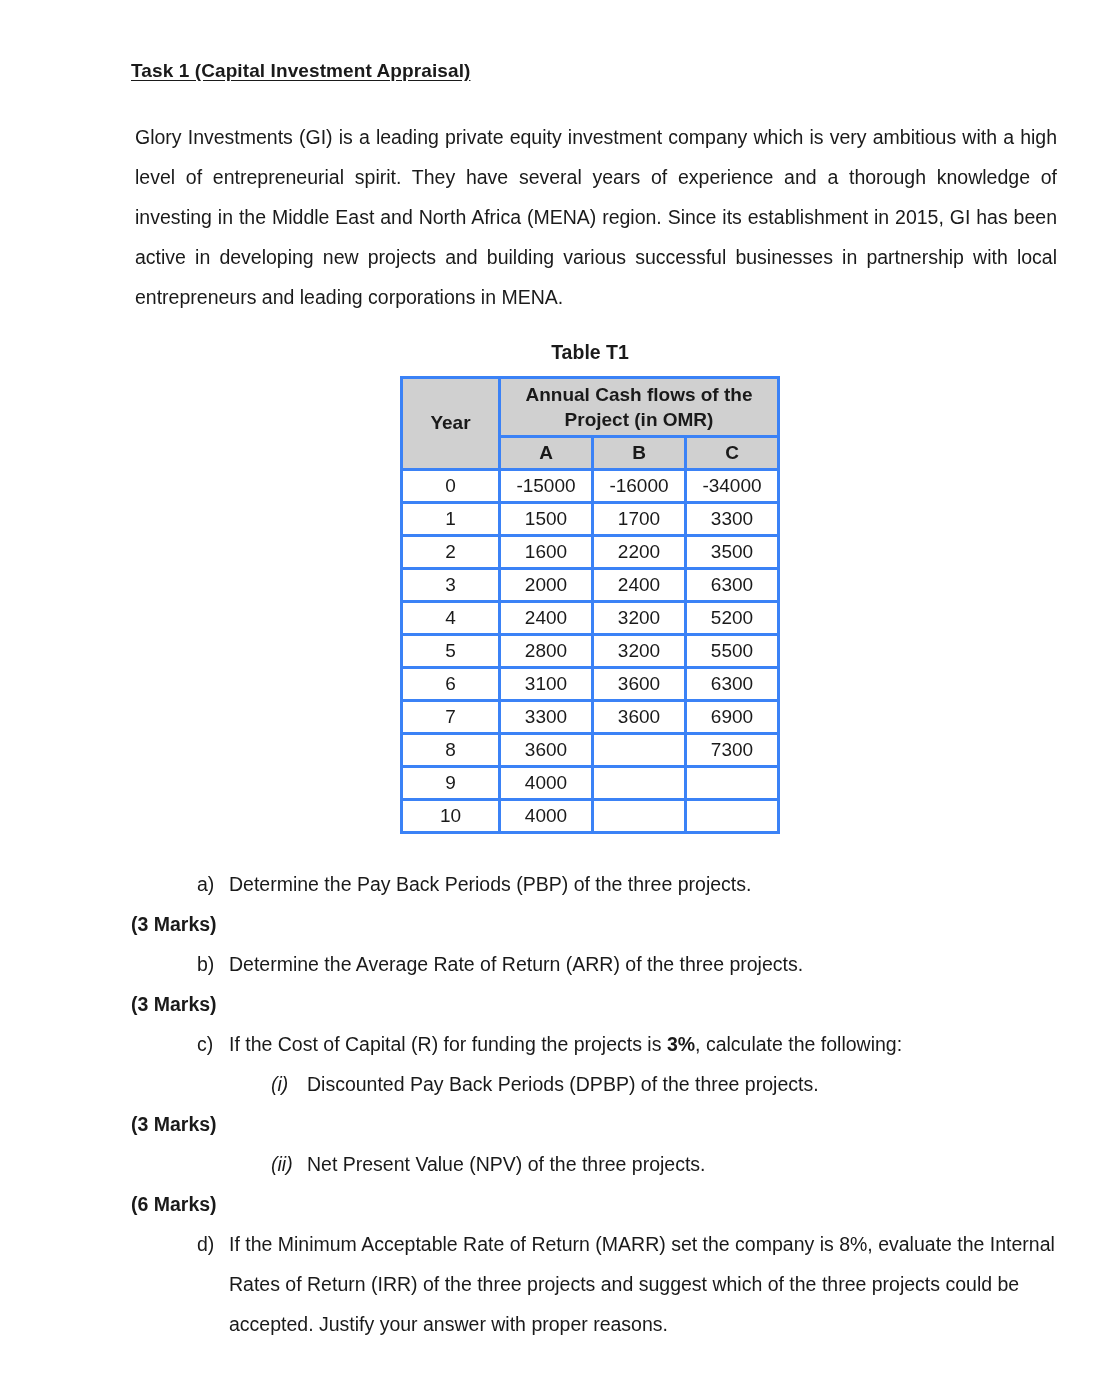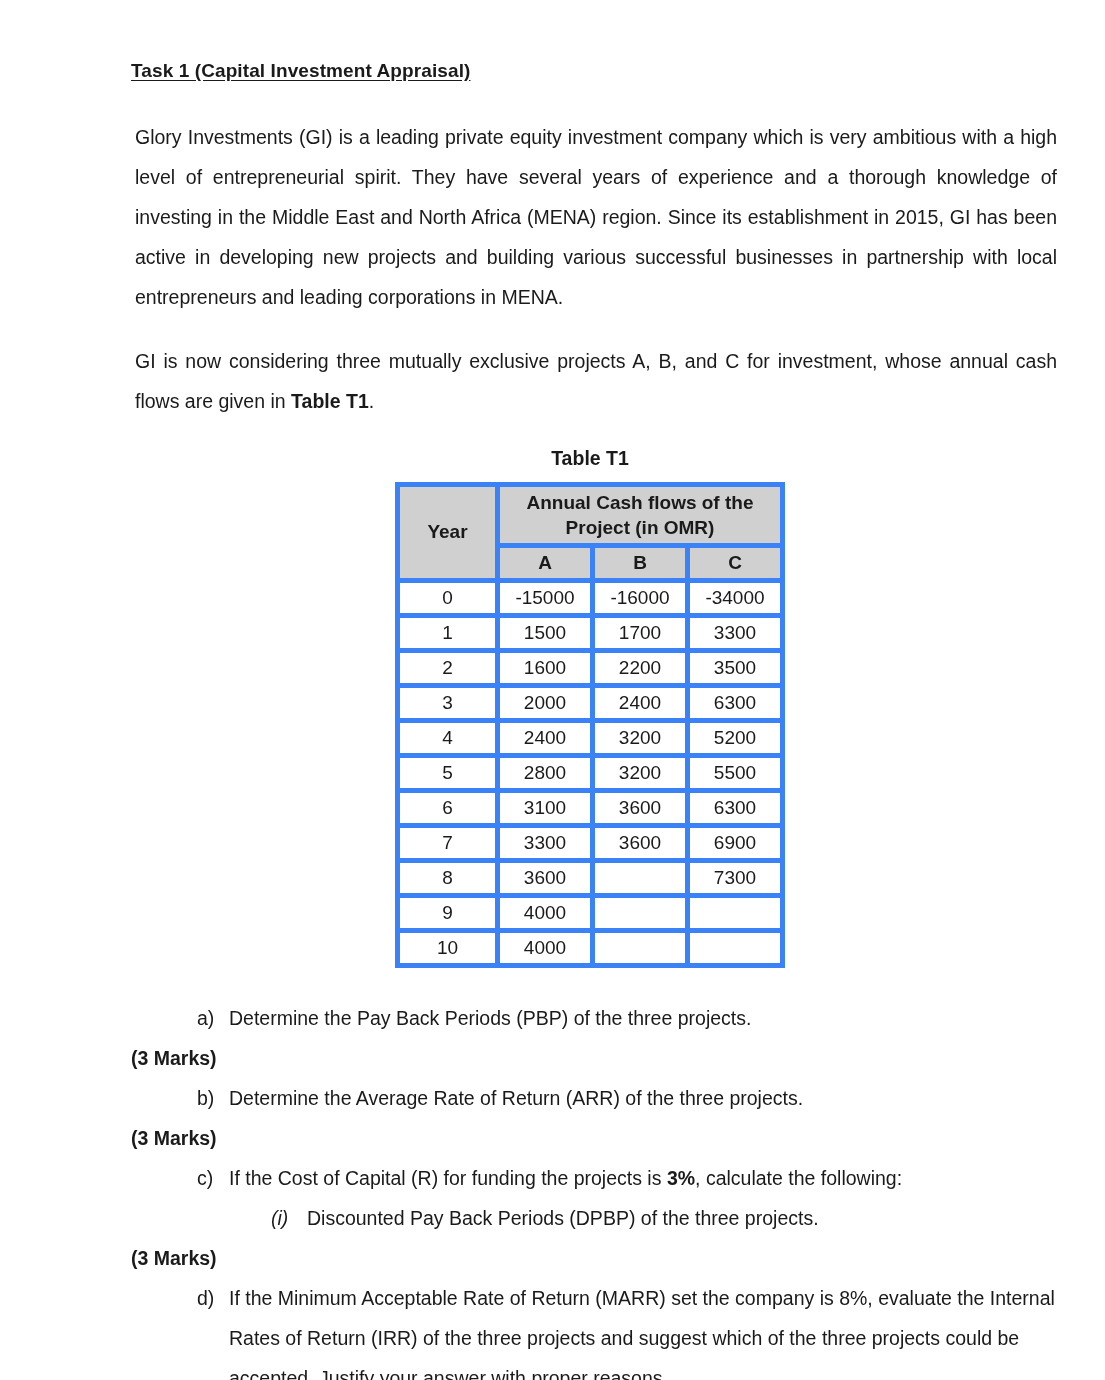--- a/index.html
+++ b/index.html
@@ -63,21 +63,21 @@
     margin-left: -8px;
   }
   table.cashflow {
     border-collapse: collapse;
     table-layout: fixed;
     margin-left: -8px;
     background: #ffffff;
   }
   table.cashflow th,
   table.cashflow td {
-    border: 5px solid #3b82f6;
+    border: 3px solid #3b82f6;
     text-align: center;
     font-size: 19px;
     height: 29px;
     padding: 0;
     line-height: 1.15;
   }
   table.cashflow thead th {
     background: #d0d0d0;
     font-weight: bold;
   }
@@ -140,21 +140,20 @@
 </head>
 <body>
 
 <div class="page">
   <div class="content">
 
     <h1 class="task-heading">Task 1 (Capital Investment Appraisal)</h1>
 
     <p class="para">Glory Investments (GI) is a leading private equity investment company which is very ambitious with a high level of entrepreneurial spirit. They have several years of experience and a thorough knowledge of investing in the Middle East and North Africa (MENA) region. Since its establishment in 2015, GI has been active in developing new projects and building various successful businesses in partnership with local entrepreneurs and leading corporations in MENA.</p>
 
-    <p class="para last-of-block"><span>GI is now considering three mutually exclusive projects A, B, and C for investment, whose annual cash flows are given in </span><b class="inline-bold">Table T1</b><span>.</span></p>
 
     <div class="table-wrap">
       <div class="table-caption">Table T1</div>
 
       <table class="cashflow">
         <colgroup>
           <col class="c-year">
             <col class="c-a">
             <col class="c-b">
             <col class="c-c">
@@ -257,20 +256,25 @@
         <div class="marks">(3 Marks)</div>
         <div class="q-item">
           <span class="marker">c)</span>
           <span class="q-text"><span>If the Cost of Capital (R) for funding the projects is </span><b>3%</b><span>, calculate the following:</span></span>
         </div>
         <div class="q-item roman">
           <span class="marker">(i)</span>
           <span class="q-text">Discounted Pay Back Periods (DPBP) of the three projects.</span>
         </div>
         <div class="marks">(3 Marks)</div>
+        <div class="q-item roman">
+          <span class="marker">(ii)</span>
+          <span class="q-text">Net Present Value (NPV) of the three projects.</span>
+        </div>
+        <div class="marks">(6 Marks)</div>
         <div class="q-item">
           <span class="marker">d)</span>
           <span class="q-text">If the Minimum Acceptable Rate of Return (MARR) set the company is 8%, evaluate the Internal Rates of Return (IRR) of the three projects and suggest which of the three projects could be accepted. Justify your answer with proper reasons.</span>
         </div>
       </div>
 
   </div>
 </div>
 
 </body></html>

